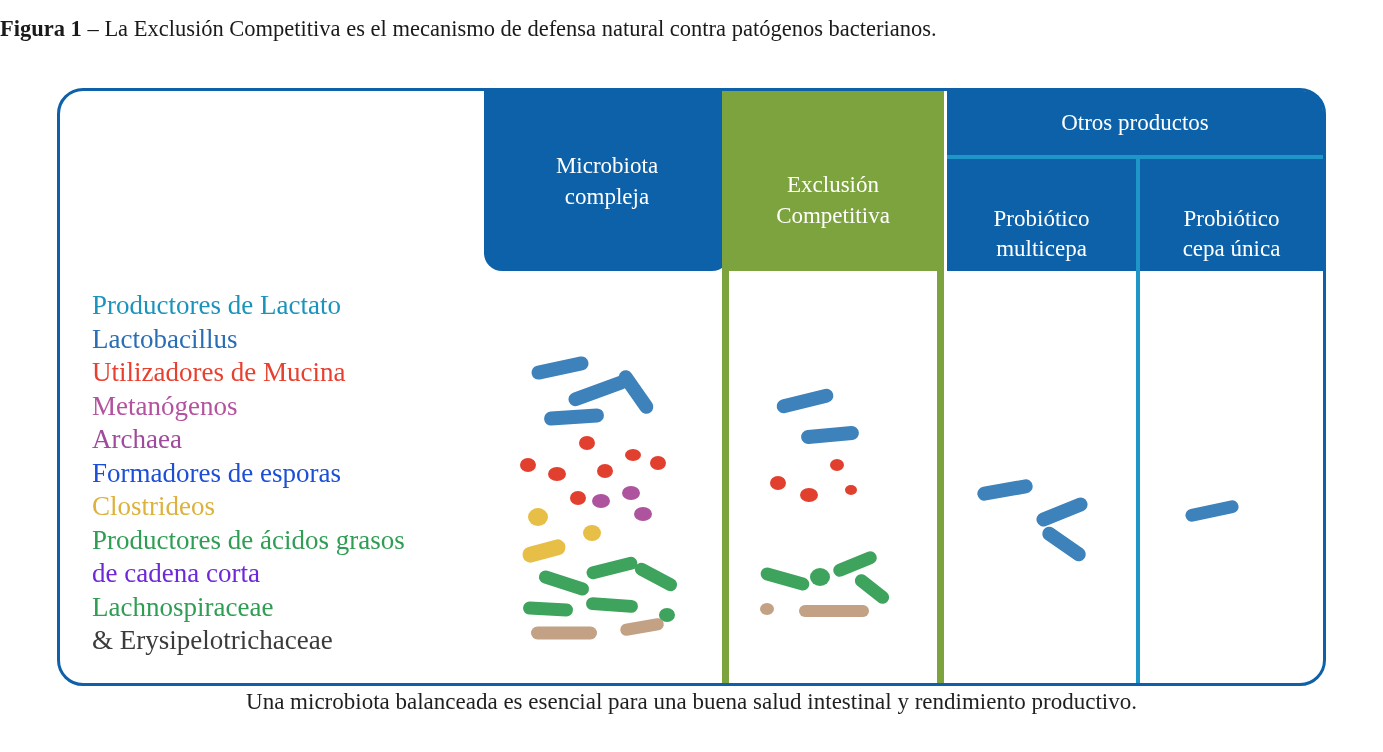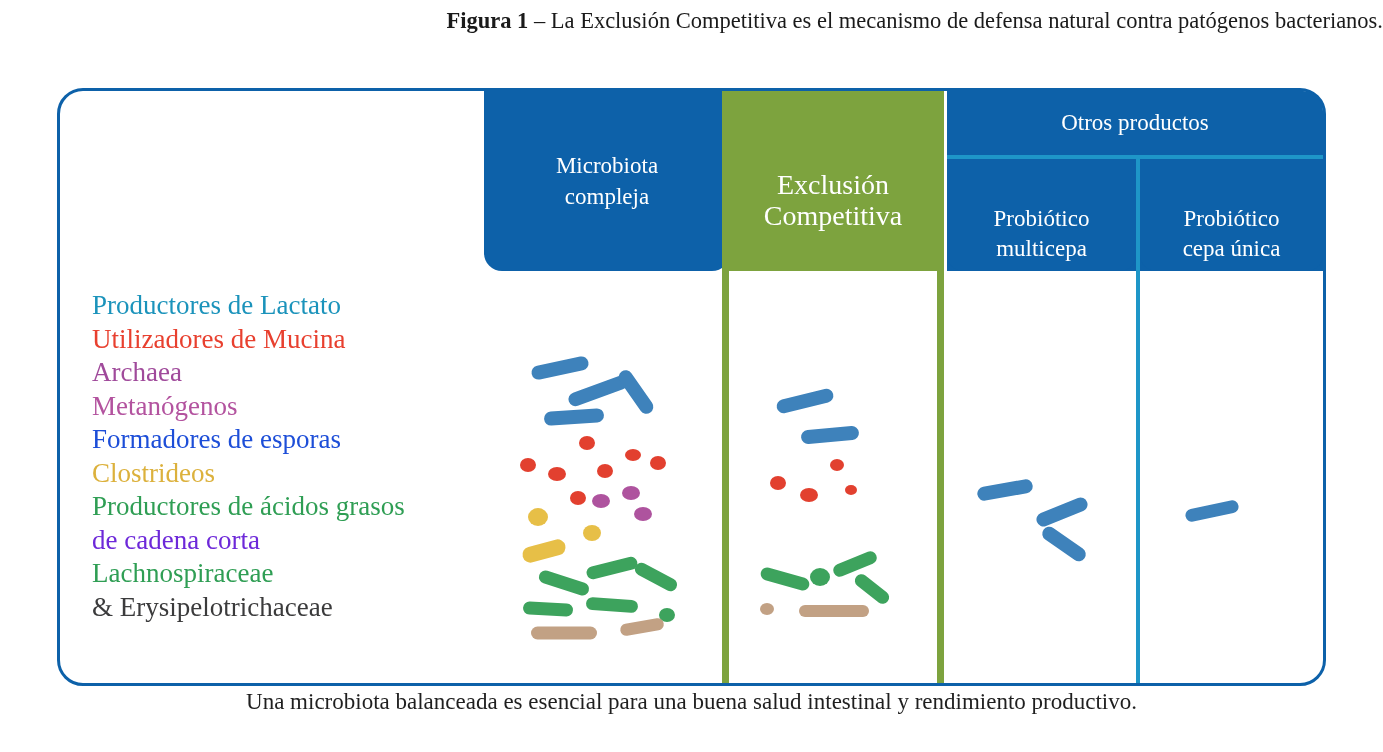--- a/index.html
+++ b/index.html
@@ -4,22 +4,22 @@
 <style>
   * { margin: 0; padding: 0; box-sizing: border-box; }
   html, body { background: #ffffff; }
   body {
     width: 1383px; height: 752px;
     position: relative;
     font-family: "Liberation Serif", "DejaVu Serif", serif;
     overflow: hidden;
   }
   .figure-title {
-    position: absolute; top: 8px; left: 0; width: 100%;
-    text-align: right; font-size: 22.5px; color: #1a1a1a;
+    position: absolute; top: 16px; left: 0; width: 100%;
+    text-align: left; font-size: 22.5px; color: #1a1a1a;
   }
   .figure-title .bold { font-weight: bold; }
   .panel {
     position: absolute; left: 57px; top: 88px;
     width: 1269px; height: 598px;
     border: 3px solid #0d61a9; border-radius: 26px;
     background: #ffffff;
   }
   .legend {
     position: absolute; left: 32px; top: 198px; width: 390px;
@@ -41,21 +41,21 @@
   }
   .green-strip {
     position: absolute; top: 0; bottom: 0; width: 7px; background: #7da33e;
   }
   .green-strip.left { left: 0; }
   .green-strip.right { right: 0; }
   .hdr-exclusion {
     position: absolute; left: 0; top: 0; width: 100%; height: 180px;
     background: #7da33e;
     display: flex; flex-direction: column; justify-content: center; align-items: center;
-    text-align: center; color: #ffffff; font-size: 28px; line-height: 31px;
+    text-align: center; color: #ffffff; font-size: 23px; line-height: 31px;
     white-space: pre-line; padding-top: 37px;
   }
   .otros-block {
     position: absolute; left: 887px; right: 0; top: 0; height: 180px;
     background: #0d61a9; border-radius: 0 20px 0 0;
     display: flex; flex-direction: column;
   }
   .otros-top {
     height: 64px; display: flex; justify-content: center; align-items: center;
     color: #ffffff; font-size: 23px;
@@ -90,23 +90,24 @@
 <body>
 
 <div class="figure-title">
   <span class="bold">Figura 1</span><span> – La Exclusión Competitiva es el mecanismo de defensa natural contra patógenos bacterianos.</span>
 </div>
 
 <div class="panel">
 
   <div class="legend">
       <div class="legend-item" style="color: rgb(27, 147, 187);">Productores de Lactato</div>
+      <div class="legend-item" style="color: rgb(42, 109, 181);">Lactobacillus</div>
       <div class="legend-item" style="color: rgb(232, 64, 47);">Utilizadores de Mucina</div>
+      <div class="legend-item" style="color: rgb(179, 83, 159);">Metanógenos</div>
       <div class="legend-item" style="color: rgb(160, 74, 155);">Archaea</div>
-      <div class="legend-item" style="color: rgb(179, 83, 159);">Metanógenos</div>
       <div class="legend-item" style="color: #1d4ed8;">Formadores de esporas</div>
       <div class="legend-item" style="color: rgb(220, 177, 60);">Clostrideos</div>
       <div class="legend-item" style="color: rgb(47, 158, 84);">Productores de ácidos grasos</div>
       <div class="legend-item" style="color: #6d28d9;">de cadena corta</div>
       <div class="legend-item" style="color: rgb(47, 158, 84);">Lachnospiraceae</div>
       <div class="legend-item" style="color: rgb(59, 59, 60);">&amp; Erysipelotrichaceae</div>
     </div>
 
   <div class="col-header hdr-complex">Microbiota
 compleja</div>

